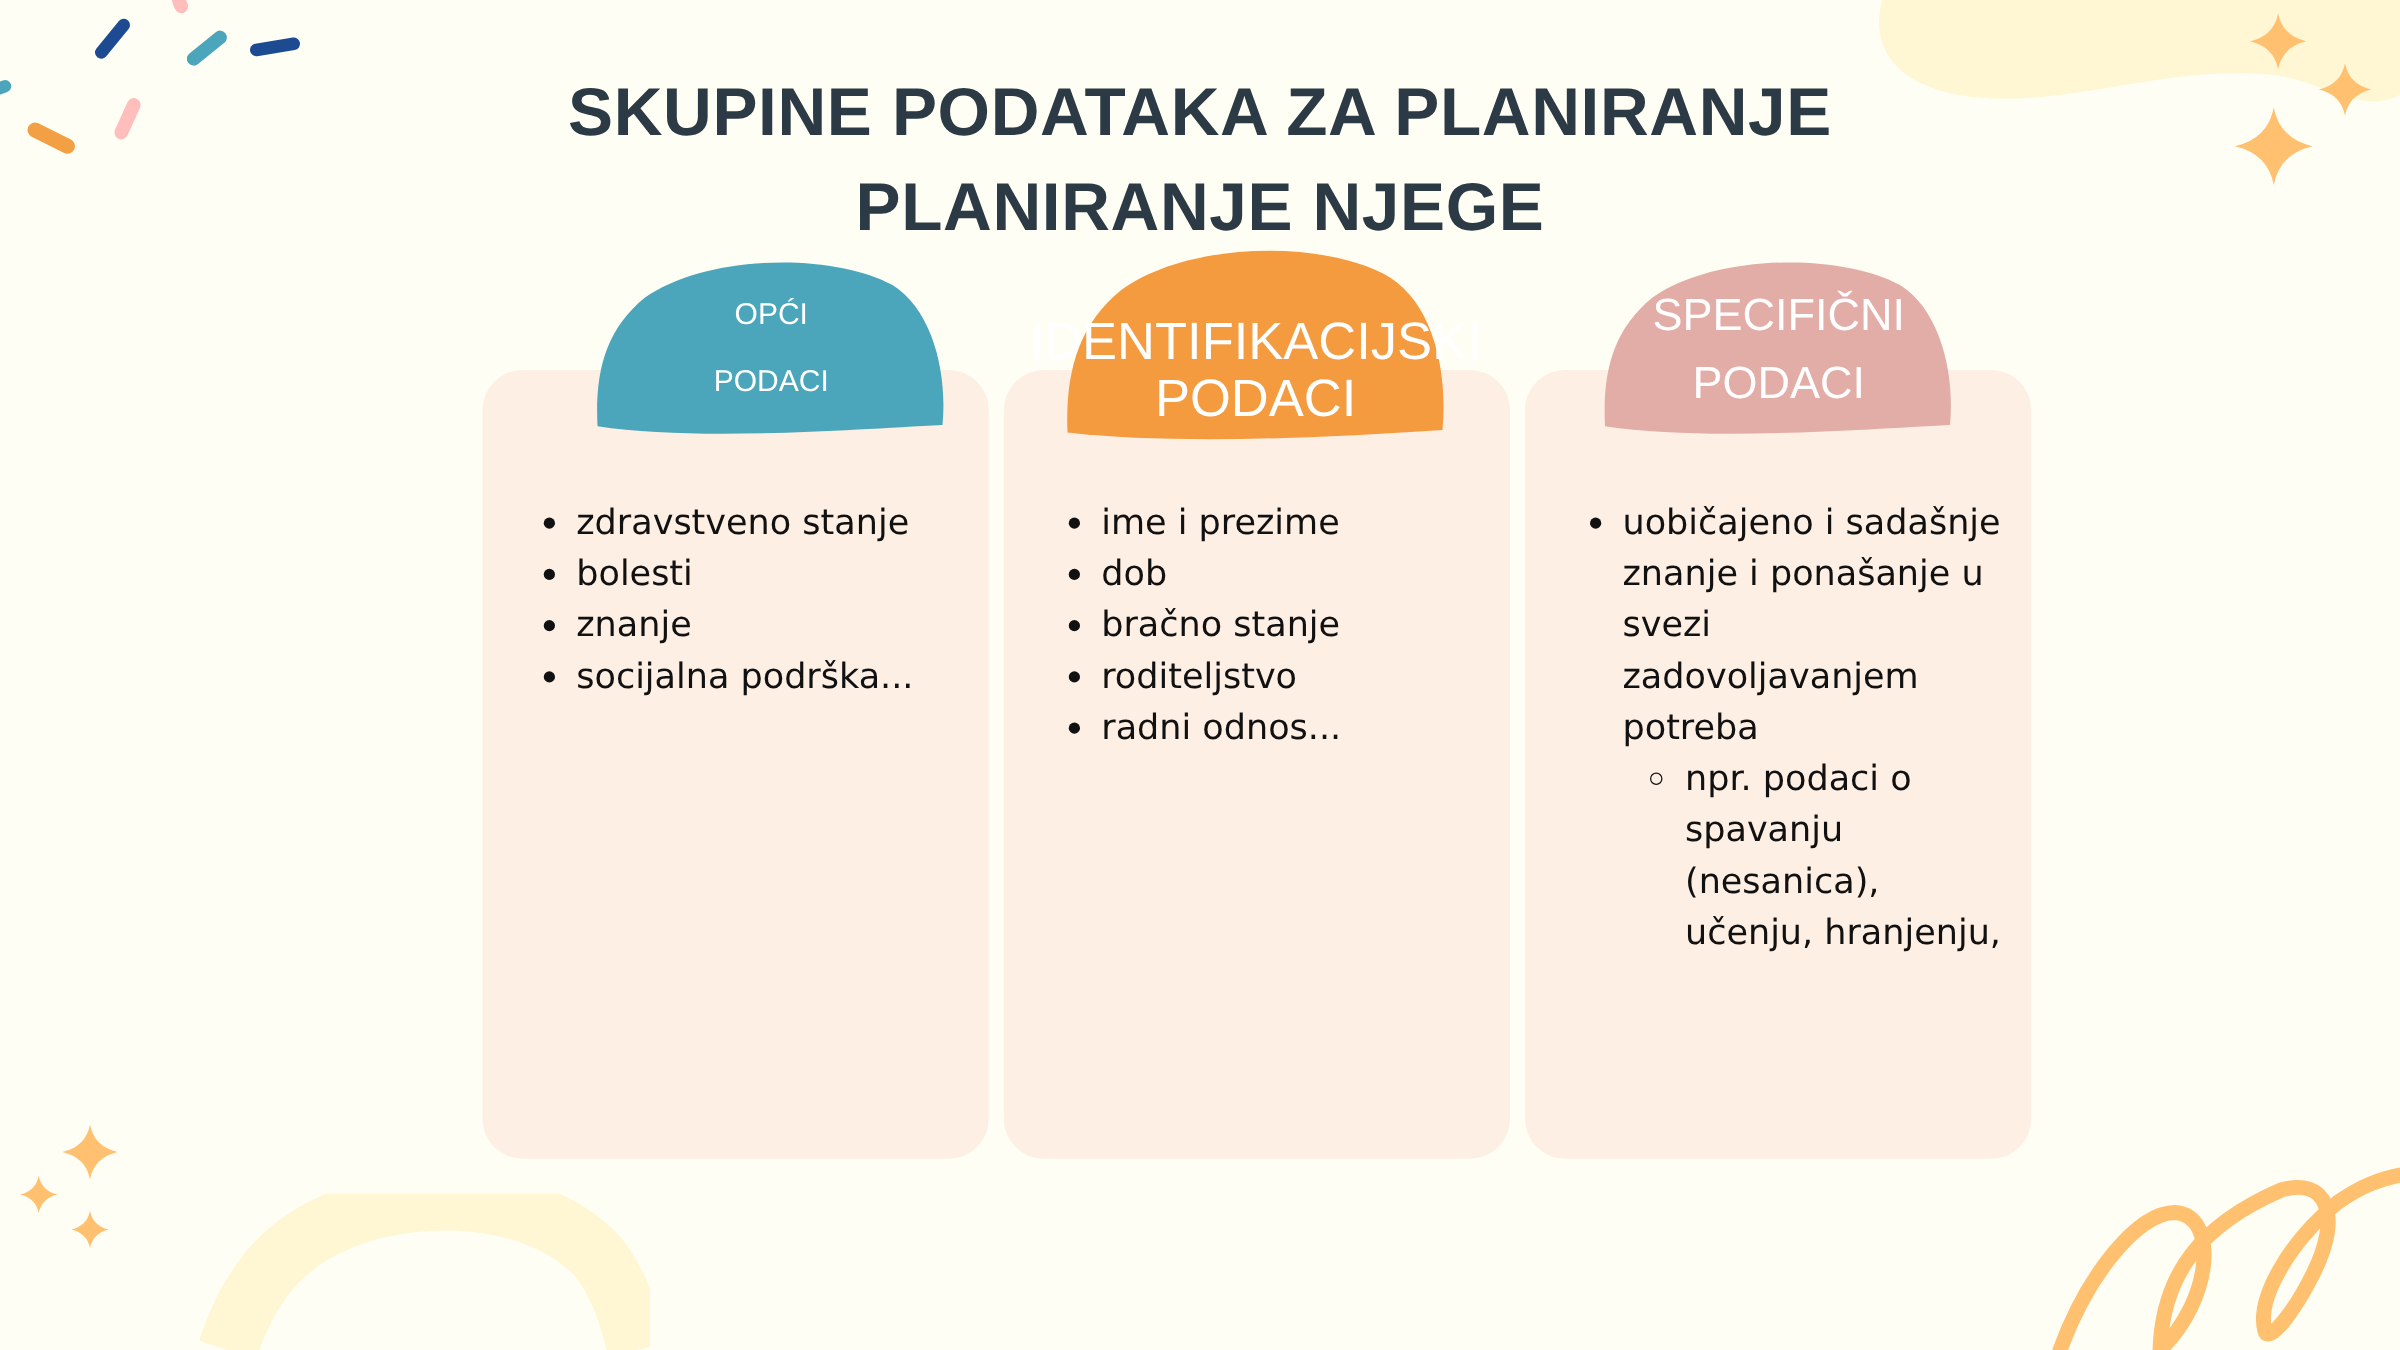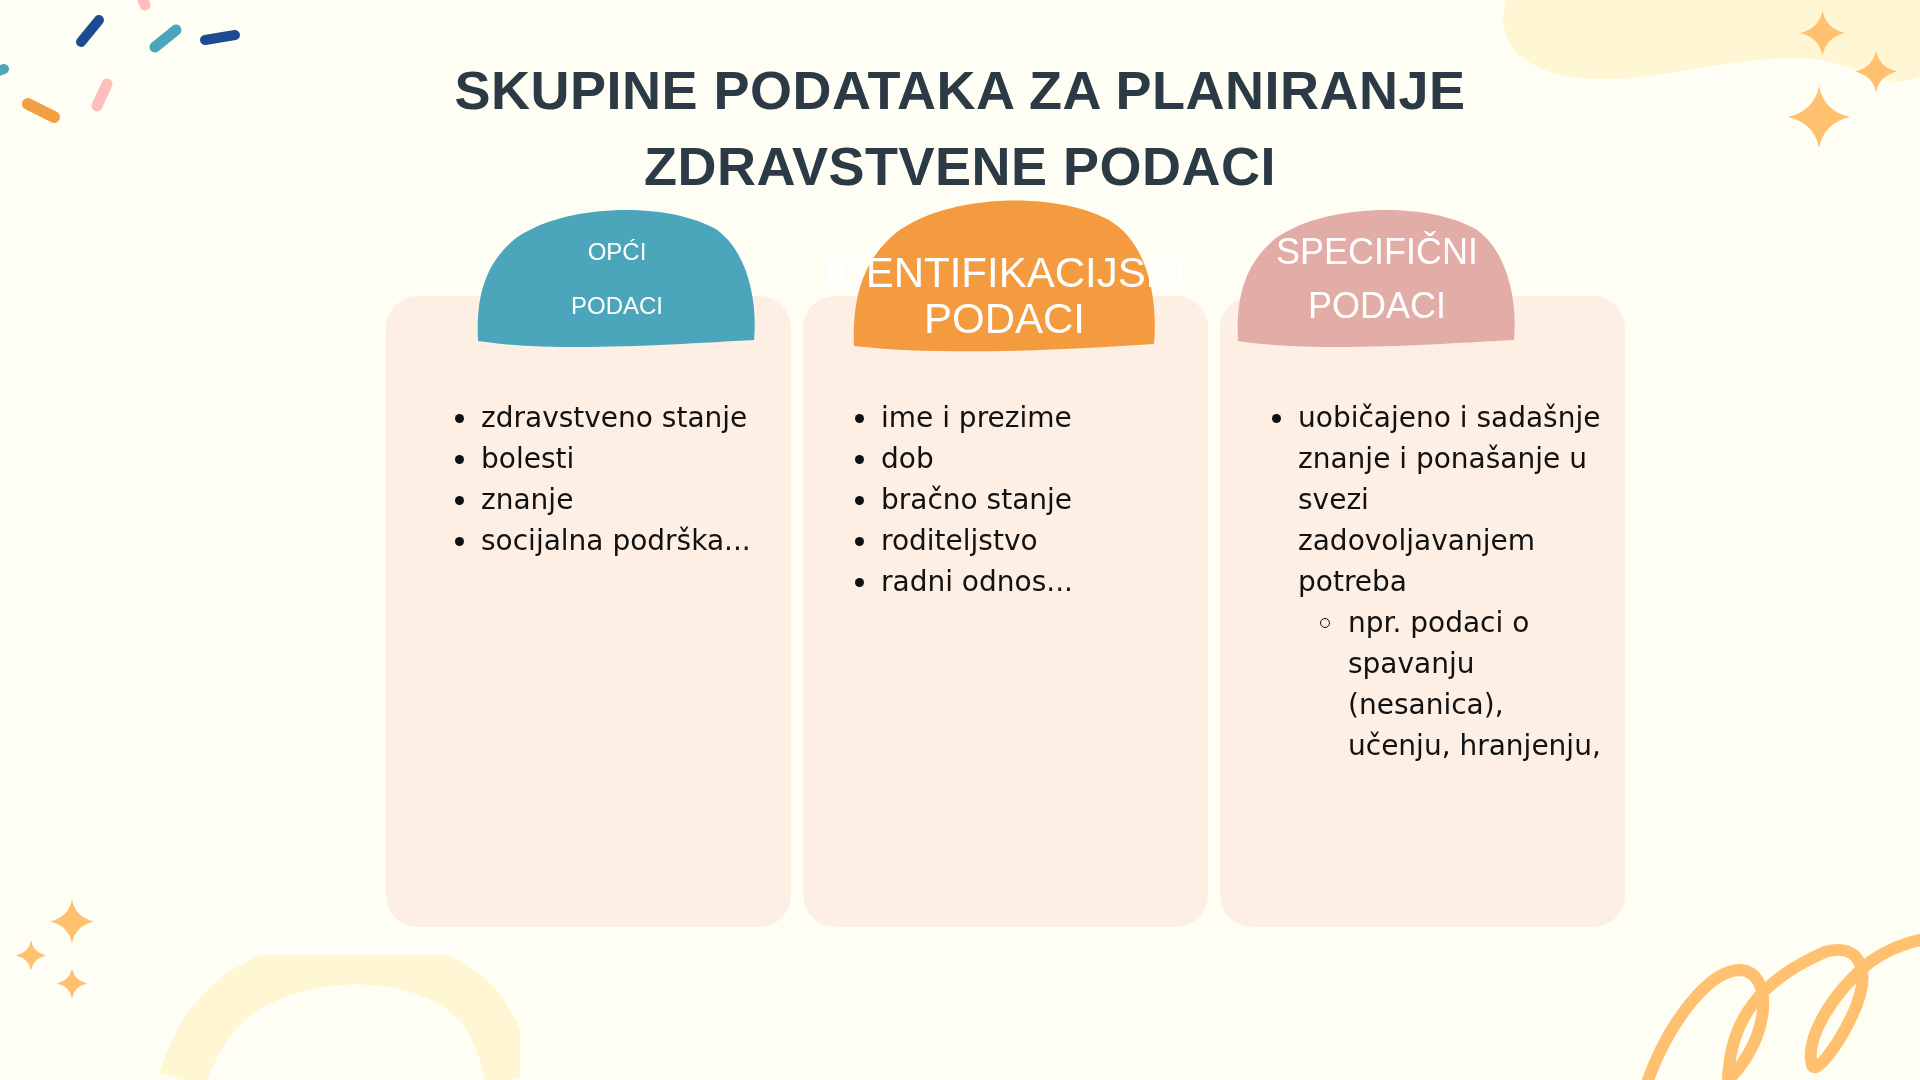--- a/index.html
+++ b/index.html
@@ -72,21 +72,21 @@
     <line x1="205" y1="40" x2="235" y2="35" stroke="#1d4b92" stroke-width="10"></line>
     <line x1="28" y1="104" x2="54" y2="117" stroke="#f2a043" stroke-width="12"></line>
     <line x1="97" y1="106" x2="107" y2="84" stroke="#ffbdbb" stroke-width="11"></line>
     <line x1="143" y1="0" x2="145" y2="5" stroke="#ffbdbb" stroke-width="11"></line>
     <line x1="-4" y1="72" x2="4" y2="69" stroke="#4ba6bb" stroke-width="10"></line>
   </g>
 </svg>
 
 <div class="title">
   <div>SKUPINE PODATAKA ZA PLANIRANJE</div>
-  <div>ZDRAVSTVENE PODACI</div>
+  <div>PLANIRANJE NJEGE</div>
 </div>
 
 <div class="card" style="left:386px;width:405px;"></div>
 <div class="card" style="left:803px;width:405px;"></div>
 <div class="card" style="left:1220px;width:405px;"></div>
 
 <div class="blob" style="left:476px;top:208px;width:282px;height:142px;font-size:24px;line-height:54px;">
   <svg width="282" height="142" viewBox="0 0 282 142">
       <path d="M2 133 C 0 90, 8 56, 40 30 C 90 -5, 190 -6, 238 20 C 270 40, 282 90, 278 132 C 200 136, 80 145, 2 133 Z" fill="#4ba6bb"></path>
     </svg>
@@ -95,29 +95,29 @@
 </div>
 
 <div class="blob" style="left:852px;top:200px;width:305px;height:155px;font-size:42px;line-height:46px;padding-top:36px;box-sizing:border-box;">
   <svg width="305" height="155" viewBox="0 0 305 155">
       <path d="M2 146 C 0 100, 10 60, 45 32 C 100 -8, 210 -8, 260 22 C 296 45, 306 100, 302 144 C 210 150, 90 156, 2 146 Z" fill="#f49b40"></path>
     </svg>
   <div class="label">IDENTIFIKACIJSKI</div>
   <div class="label">PODACI</div>
 </div>
 
-<div class="blob" style="left:1236px;top:208px;width:282px;height:142px;font-size:36px;line-height:54px;">
+<div class="blob" style="left:1282px;top:208px;width:282px;height:142px;font-size:36px;line-height:54px;">
   <svg width="282" height="142" viewBox="0 0 282 142">
       <path d="M2 133 C 0 90, 8 56, 40 30 C 90 -5, 190 -6, 238 20 C 270 40, 282 90, 278 132 C 200 136, 80 145, 2 133 Z" fill="#e3ada7"></path>
     </svg>
   <div class="label">SPECIFIČNI</div>
   <div class="label">PODACI</div>
 </div>
 
-<ul class="list" style="left:453px;top:397px;width:340px;">
+<ul class="list" style="left:433px;top:397px;width:340px;">
   <li class="bullet">zdravstveno stanje</li>
   <li class="bullet">bolesti</li>
   <li class="bullet">znanje</li>
   <li class="bullet">socijalna podrška...</li>
 </ul>
 
 <ul class="list" style="left:853px;top:397px;width:340px;">
   <li class="bullet">ime i prezime</li>
   <li class="bullet">dob</li>
   <li class="bullet">bračno stanje</li>

